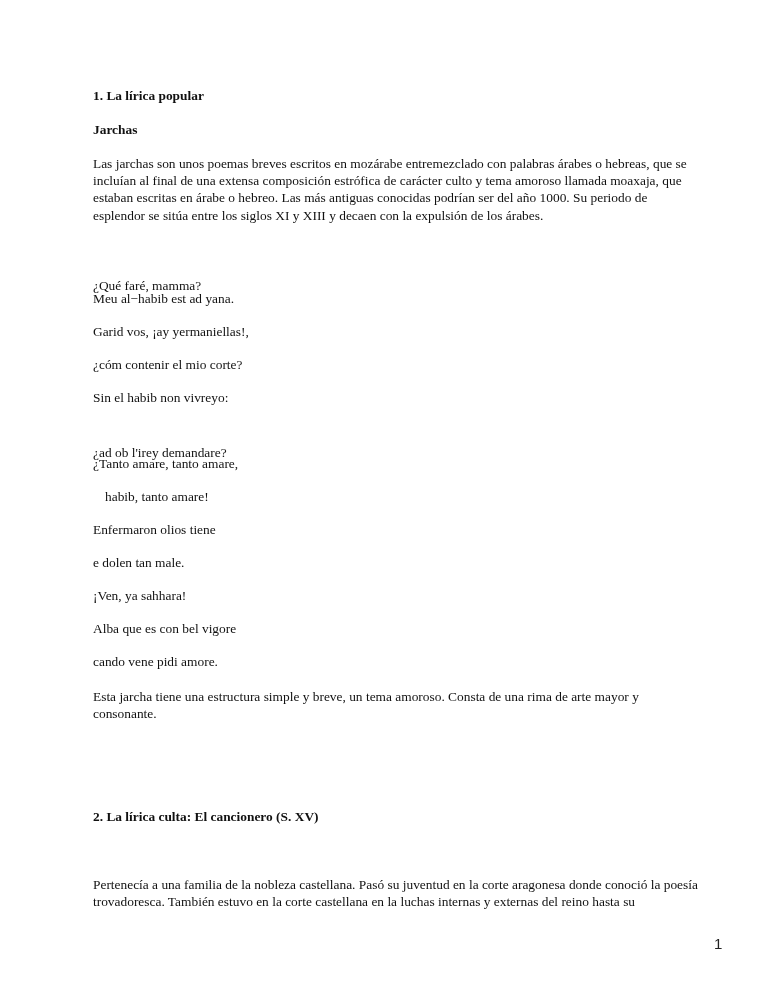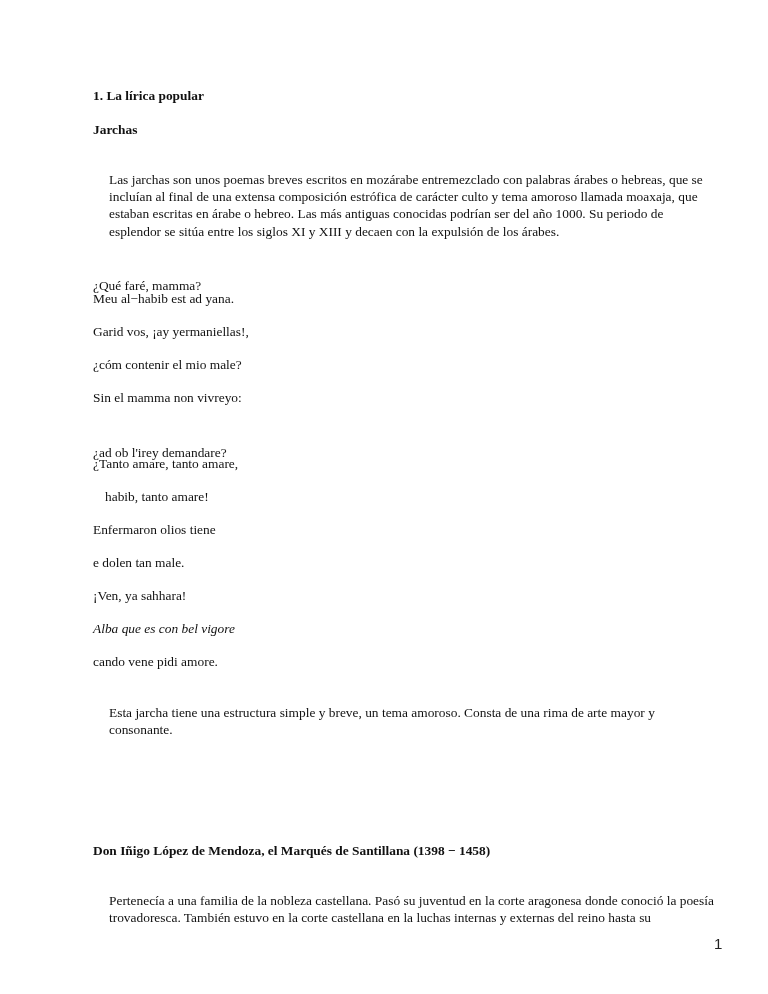--- a/index.html
+++ b/index.html
@@ -26,21 +26,21 @@
       left: 93px;
       margin: 0;
       white-space: nowrap;
       line-height: 16px;
     }
     .bold { font-weight: bold; }
     .para {
       position: absolute;
       left: 93px;
       width: 600px;
-      margin: 16px;
+      margin: 0;
       line-height: 17.2px;
       white-space: normal;
     }
     .page-number {
       position: absolute;
       left: 714px;
       top: 935px;
       font-family: "Liberation Sans", "DejaVu Sans", sans-serif;
       font-size: 15px;
       color: #222;
@@ -54,35 +54,35 @@
   <p class="line bold" style="top:88px;">1. La lírica popular</p>
 
   <p class="line bold" style="top:122px;">Jarchas</p>
 
   <p class="para" style="top:155px;">Las jarchas son unos poemas breves escritos en mozárabe entremezclado con palabras árabes o hebreas, que se incluían al final de una extensa composición estrófica de carácter culto y tema amoroso llamada moaxaja, que estaban escritas en árabe o hebreo. Las más antiguas conocidas podrían ser del año 1000. Su periodo de esplendor se sitúa entre los siglos XI y XIII y decaen con la expulsión de los árabes.</p>
 
   <div>
     <p class="line" style="top:258px;margin-top:20px;">¿Qué faré, mamma?</p>
     <p class="line" style="top:291px;">Meu al−habib est ad yana.</p>
     <p class="line" style="top:324px;">Garid vos, ¡ay yermaniellas!,</p>
-    <p class="line" style="top:357px;">¿cóm contenir el mio male?</p>
-    <p class="line" style="top:390px;">Sin el mamma non vivreyo:</p>
+    <p class="line" style="top:357px;">¿cóm contenir el mio corte?</p>
+    <p class="line" style="top:390px;">Sin el habib non vivreyo:</p>
     <p class="line" style="top:423px;margin-top:22px;">¿ad ob l'irey demandare?</p>
     <p class="line" style="top:456px;text-align:right;">¿Tanto amare, tanto amare,</p>
     <p class="line" style="top:489px;margin-left:12px;">habib, tanto amare!</p>
     <p class="line" style="top:522px;">Enfermaron olios tiene</p>
     <p class="line" style="top:555px;">e dolen tan male.</p>
     <p class="line" style="top:588px;">¡Ven, ya sahhara!</p>
-    <p class="line" style="top:621px;font-style:italic;">Alba que es con bel vigore</p>
+    <p class="line" style="top:621px;">Alba que es con bel vigore</p>
     <p class="line" style="top:654px;">cando vene pidi amore.</p>
   </div>
 
   <p class="para" style="top:688px;">Esta jarcha tiene una estructura simple y breve, un tema amoroso. Consta de una rima de arte mayor y consonante.</p>
 
 
+  <p class="line bold" style="top:809px;">2. La lírica culta: El cancionero (S. XV)</p>
 
-  <p class="line bold" style="top:843px;">Don Iñigo López de Mendoza, el Marqués de Santillana (1398 − 1458)</p>
 
   <p class="para" style="top:876px; width:610px;">Pertenecía a una familia de la nobleza castellana. Pasó su juventud en la corte aragonesa donde conoció la poesía trovadoresca. También estuvo en la corte castellana en la luchas internas y externas del reino hasta su</p>
 
   <div class="page-number">1</div>
 
 </div>
 
 </body></html>

